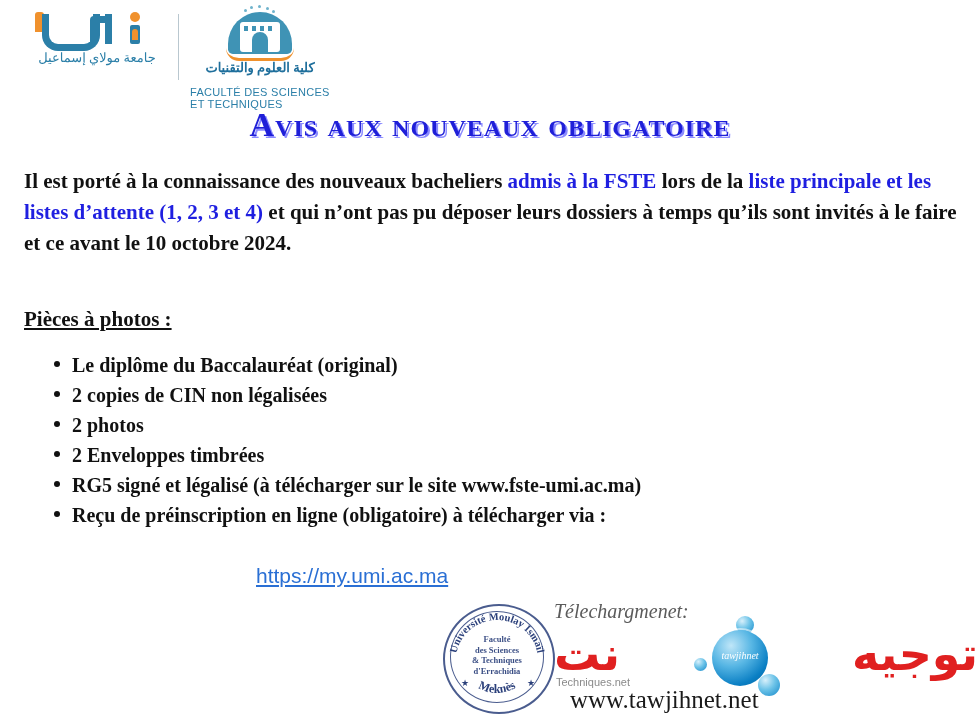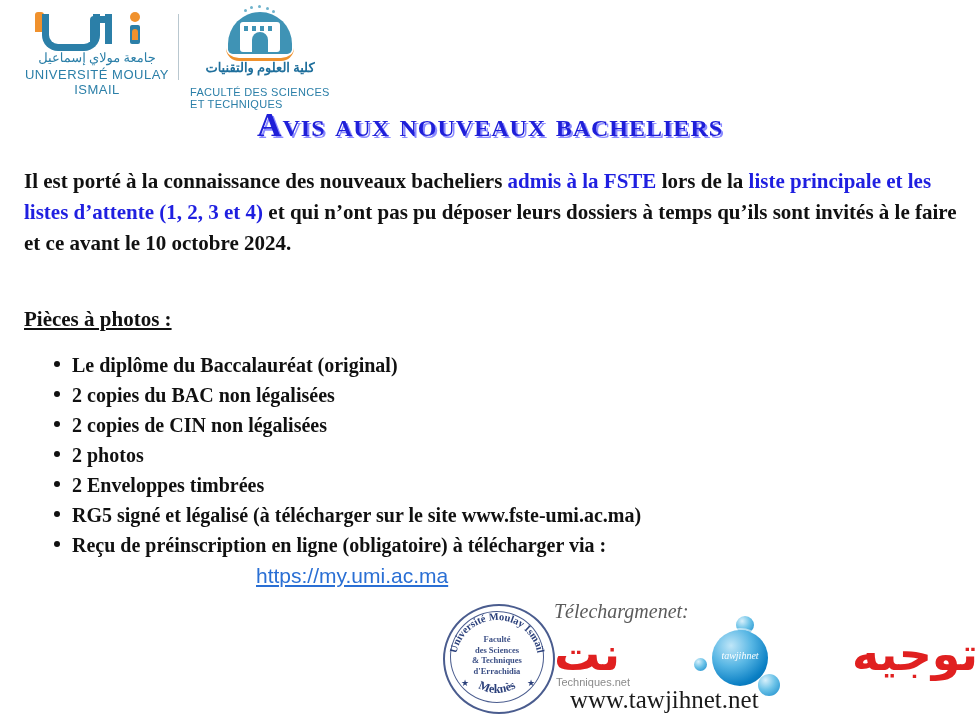--- a/index.html
+++ b/index.html
@@ -452,21 +452,20 @@
       <div class="umi-u-orange"></div>
       <div class="umi-u"></div>
       <div class="umi-m">
           <div class="umi-m-top"></div>
         </div>
       <div class="umi-i-dot"></div>
       <div class="umi-i-stem"></div>
       <div class="umi-i-inner"></div>
     </div>
     <div class="logo-ar">جامعة مولاي إسماعيل</div>
-    <div class="logo-fr">UNIVERSITÉ MOULAY ISMAIL</div>
   </div>
 
   <div id="logo-divider"></div>
 
   <div id="fste-logo">
     <div id="fste-mark">
       <div class="fste-dot" style="left:26px;top:0px;"></div>
       <div class="fste-dot" style="left:34px;top:-1px;"></div>
       <div class="fste-dot" style="left:42px;top:1px;"></div>
       <div class="fste-dot" style="left:20px;top:3px;"></div>
@@ -479,29 +478,28 @@
       <div class="fste-win w4"></div>
       <div class="fste-arch"></div>
       <div class="fste-swoosh"></div>
     </div>
     <div class="fste-ar">كلية العلوم والتقنيات</div>
     <div class="fste-fr">FACULTÉ DES SCIENCES ET TECHNIQUES</div>
   </div>
 
 </div>
 
-<div id="doc-title">Avis aux nouveaux bacheliers</div>
+<div id="doc-title">Avis aux nouveaux obligatoire</div>
 
 <div id="intro-paragraph"><span>Il est porté à la connaissance des nouveaux bacheliers </span><span class="hl-blue">admis à la FSTE</span><span> lors de la </span><span class="hl-blue">liste principale et les listes d’attente (1, 2, 3 et 4)</span><span> et qui n’ont pas pu déposer leurs dossiers à temps qu’ils sont invités à le faire et ce avant le 10 octobre 2024.</span></div>
 
 <div id="pieces-heading">Pièces à photos :</div>
 
 <ul id="pieces-list">
   <li><span class="bullet"></span><span>Le diplôme du Baccalauréat (original)</span></li>
-  <li><span class="bullet"></span><span>2 copies du BAC non légalisées</span></li>
   <li><span class="bullet"></span><span>2 copies de CIN non légalisées</span></li>
   <li><span class="bullet"></span><span>2 photos</span></li>
   <li><span class="bullet"></span><span>2 Enveloppes timbrées</span></li>
   <li><span class="bullet"></span><span>RG5 signé et légalisé (à télécharger sur le site www.fste-umi.ac.ma)</span></li>
   <li><span class="bullet"></span><span>Reçu de préinscription en ligne (obligatoire) à télécharger via :</span></li>
 </ul>
 
 <a id="portal-link" href="#">https://my.umi.ac.ma</a>
 
 <div id="official-stamp">

